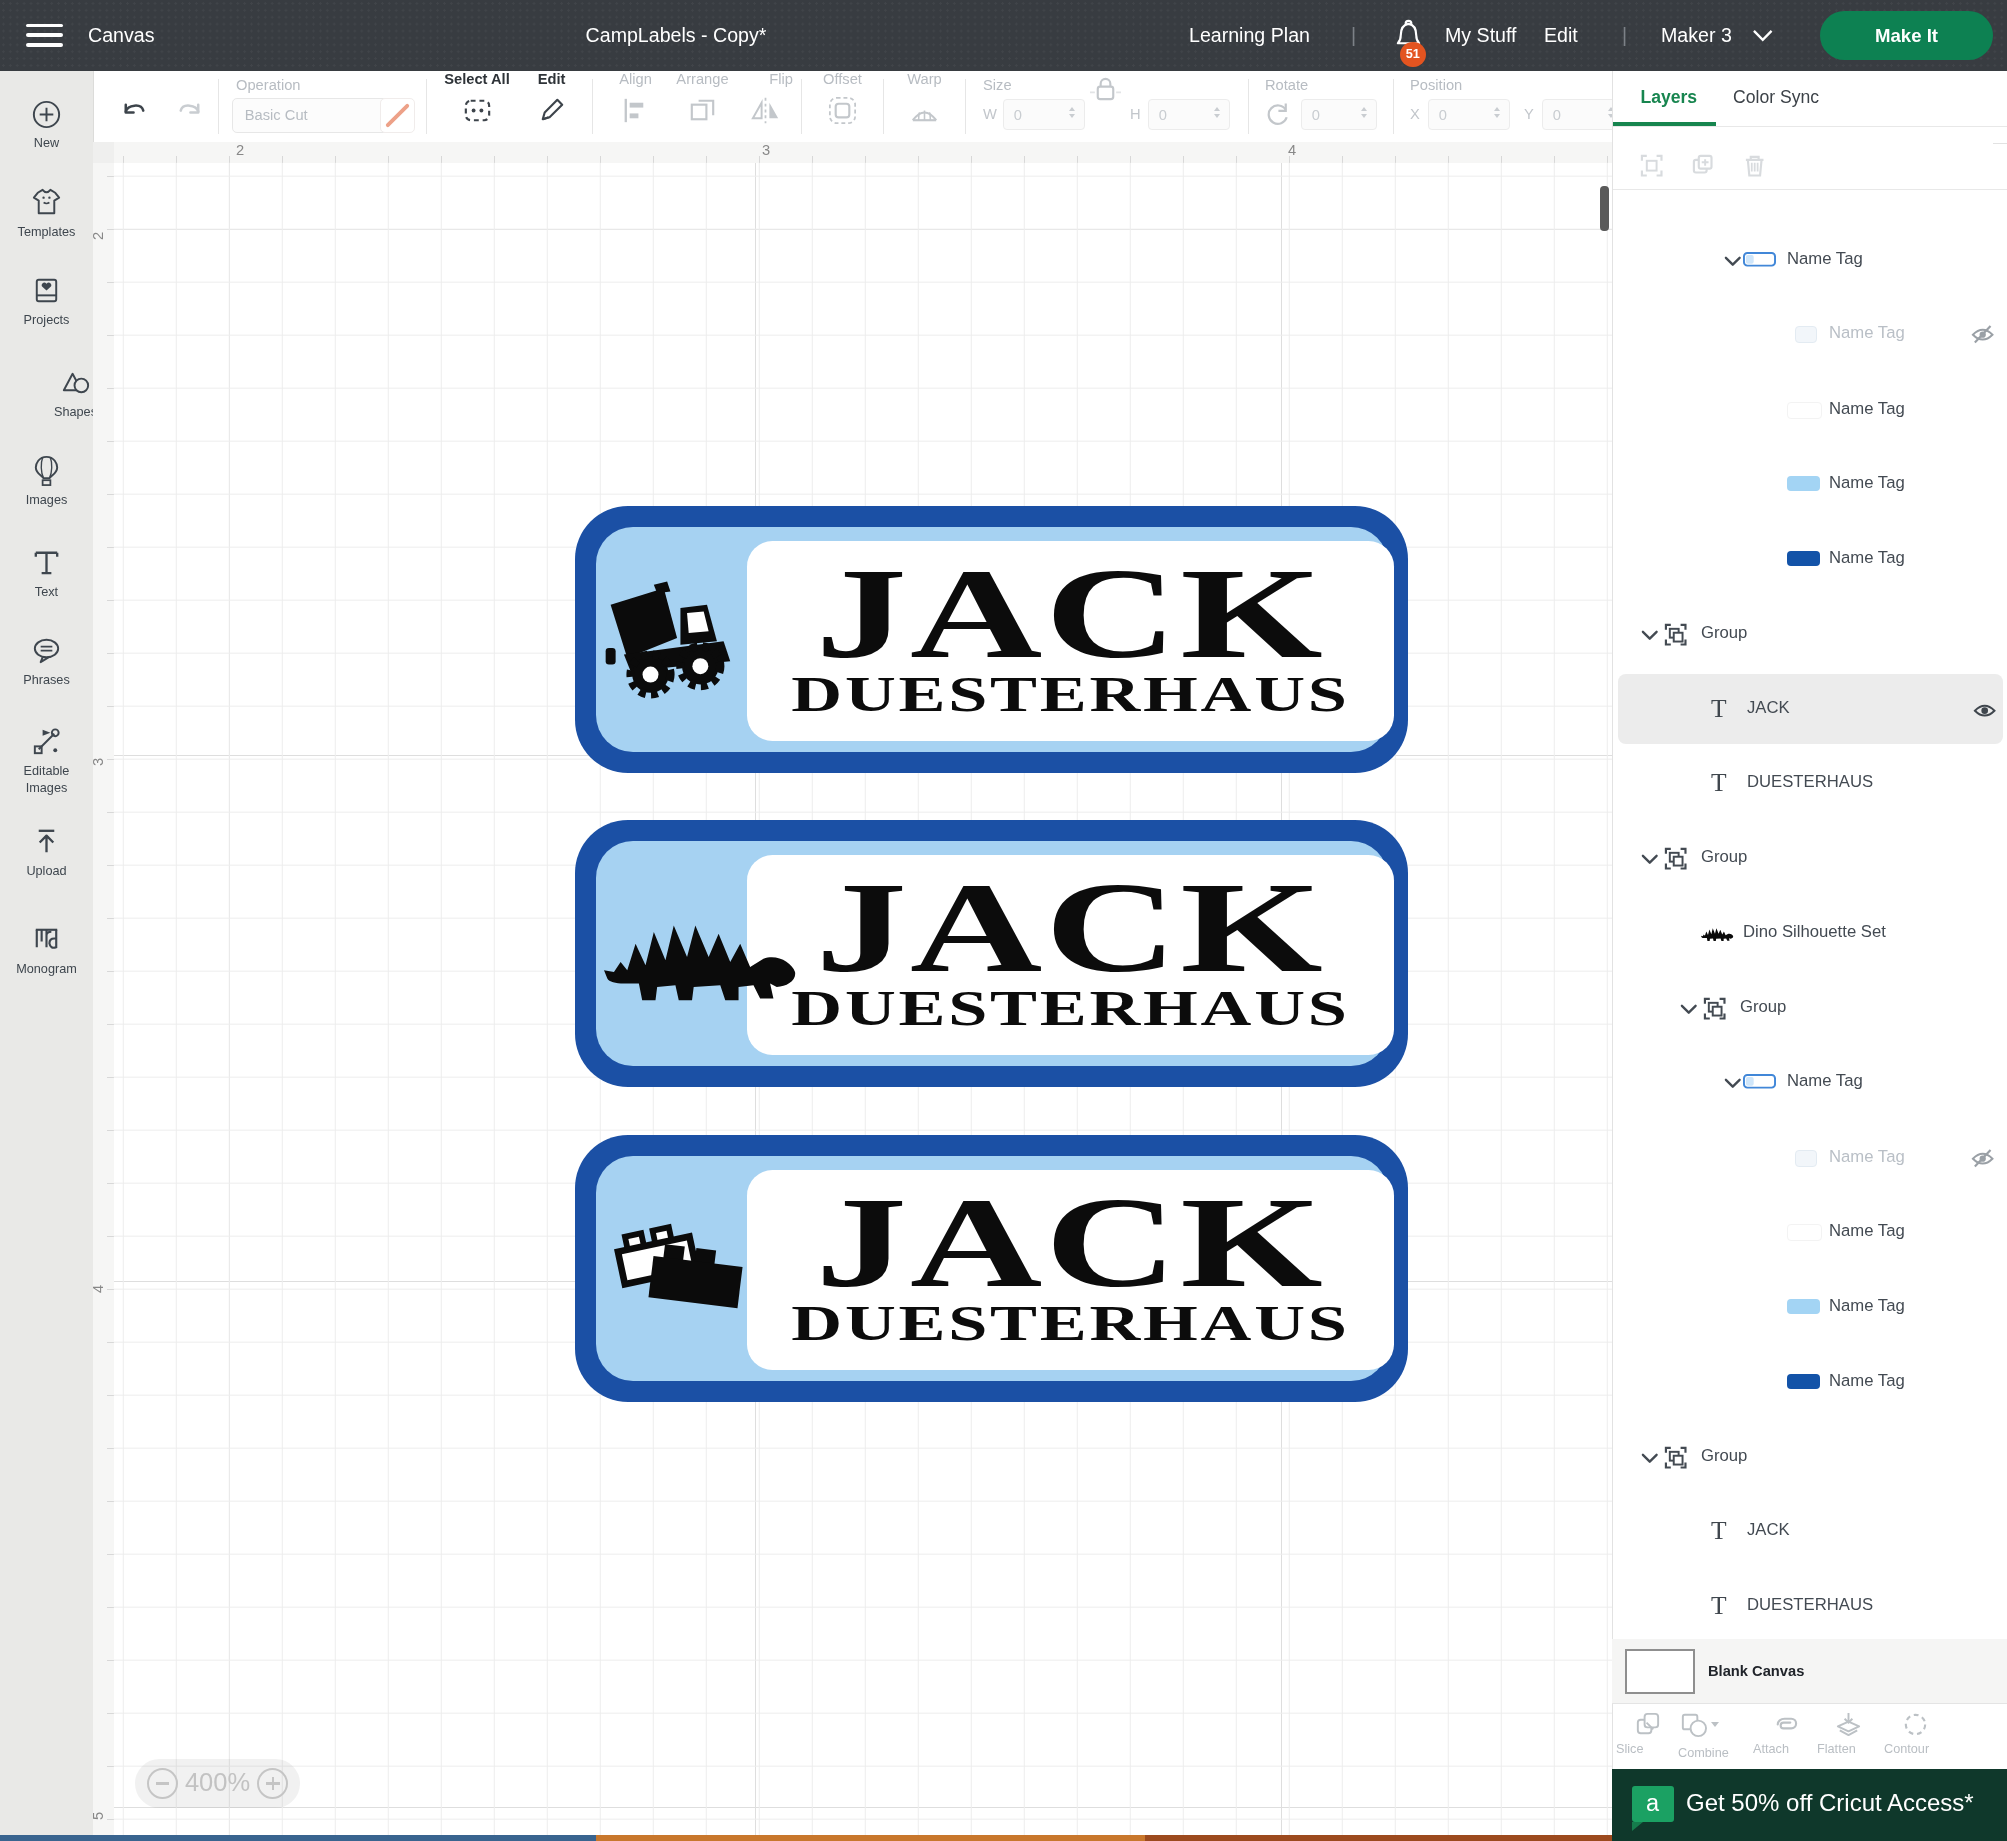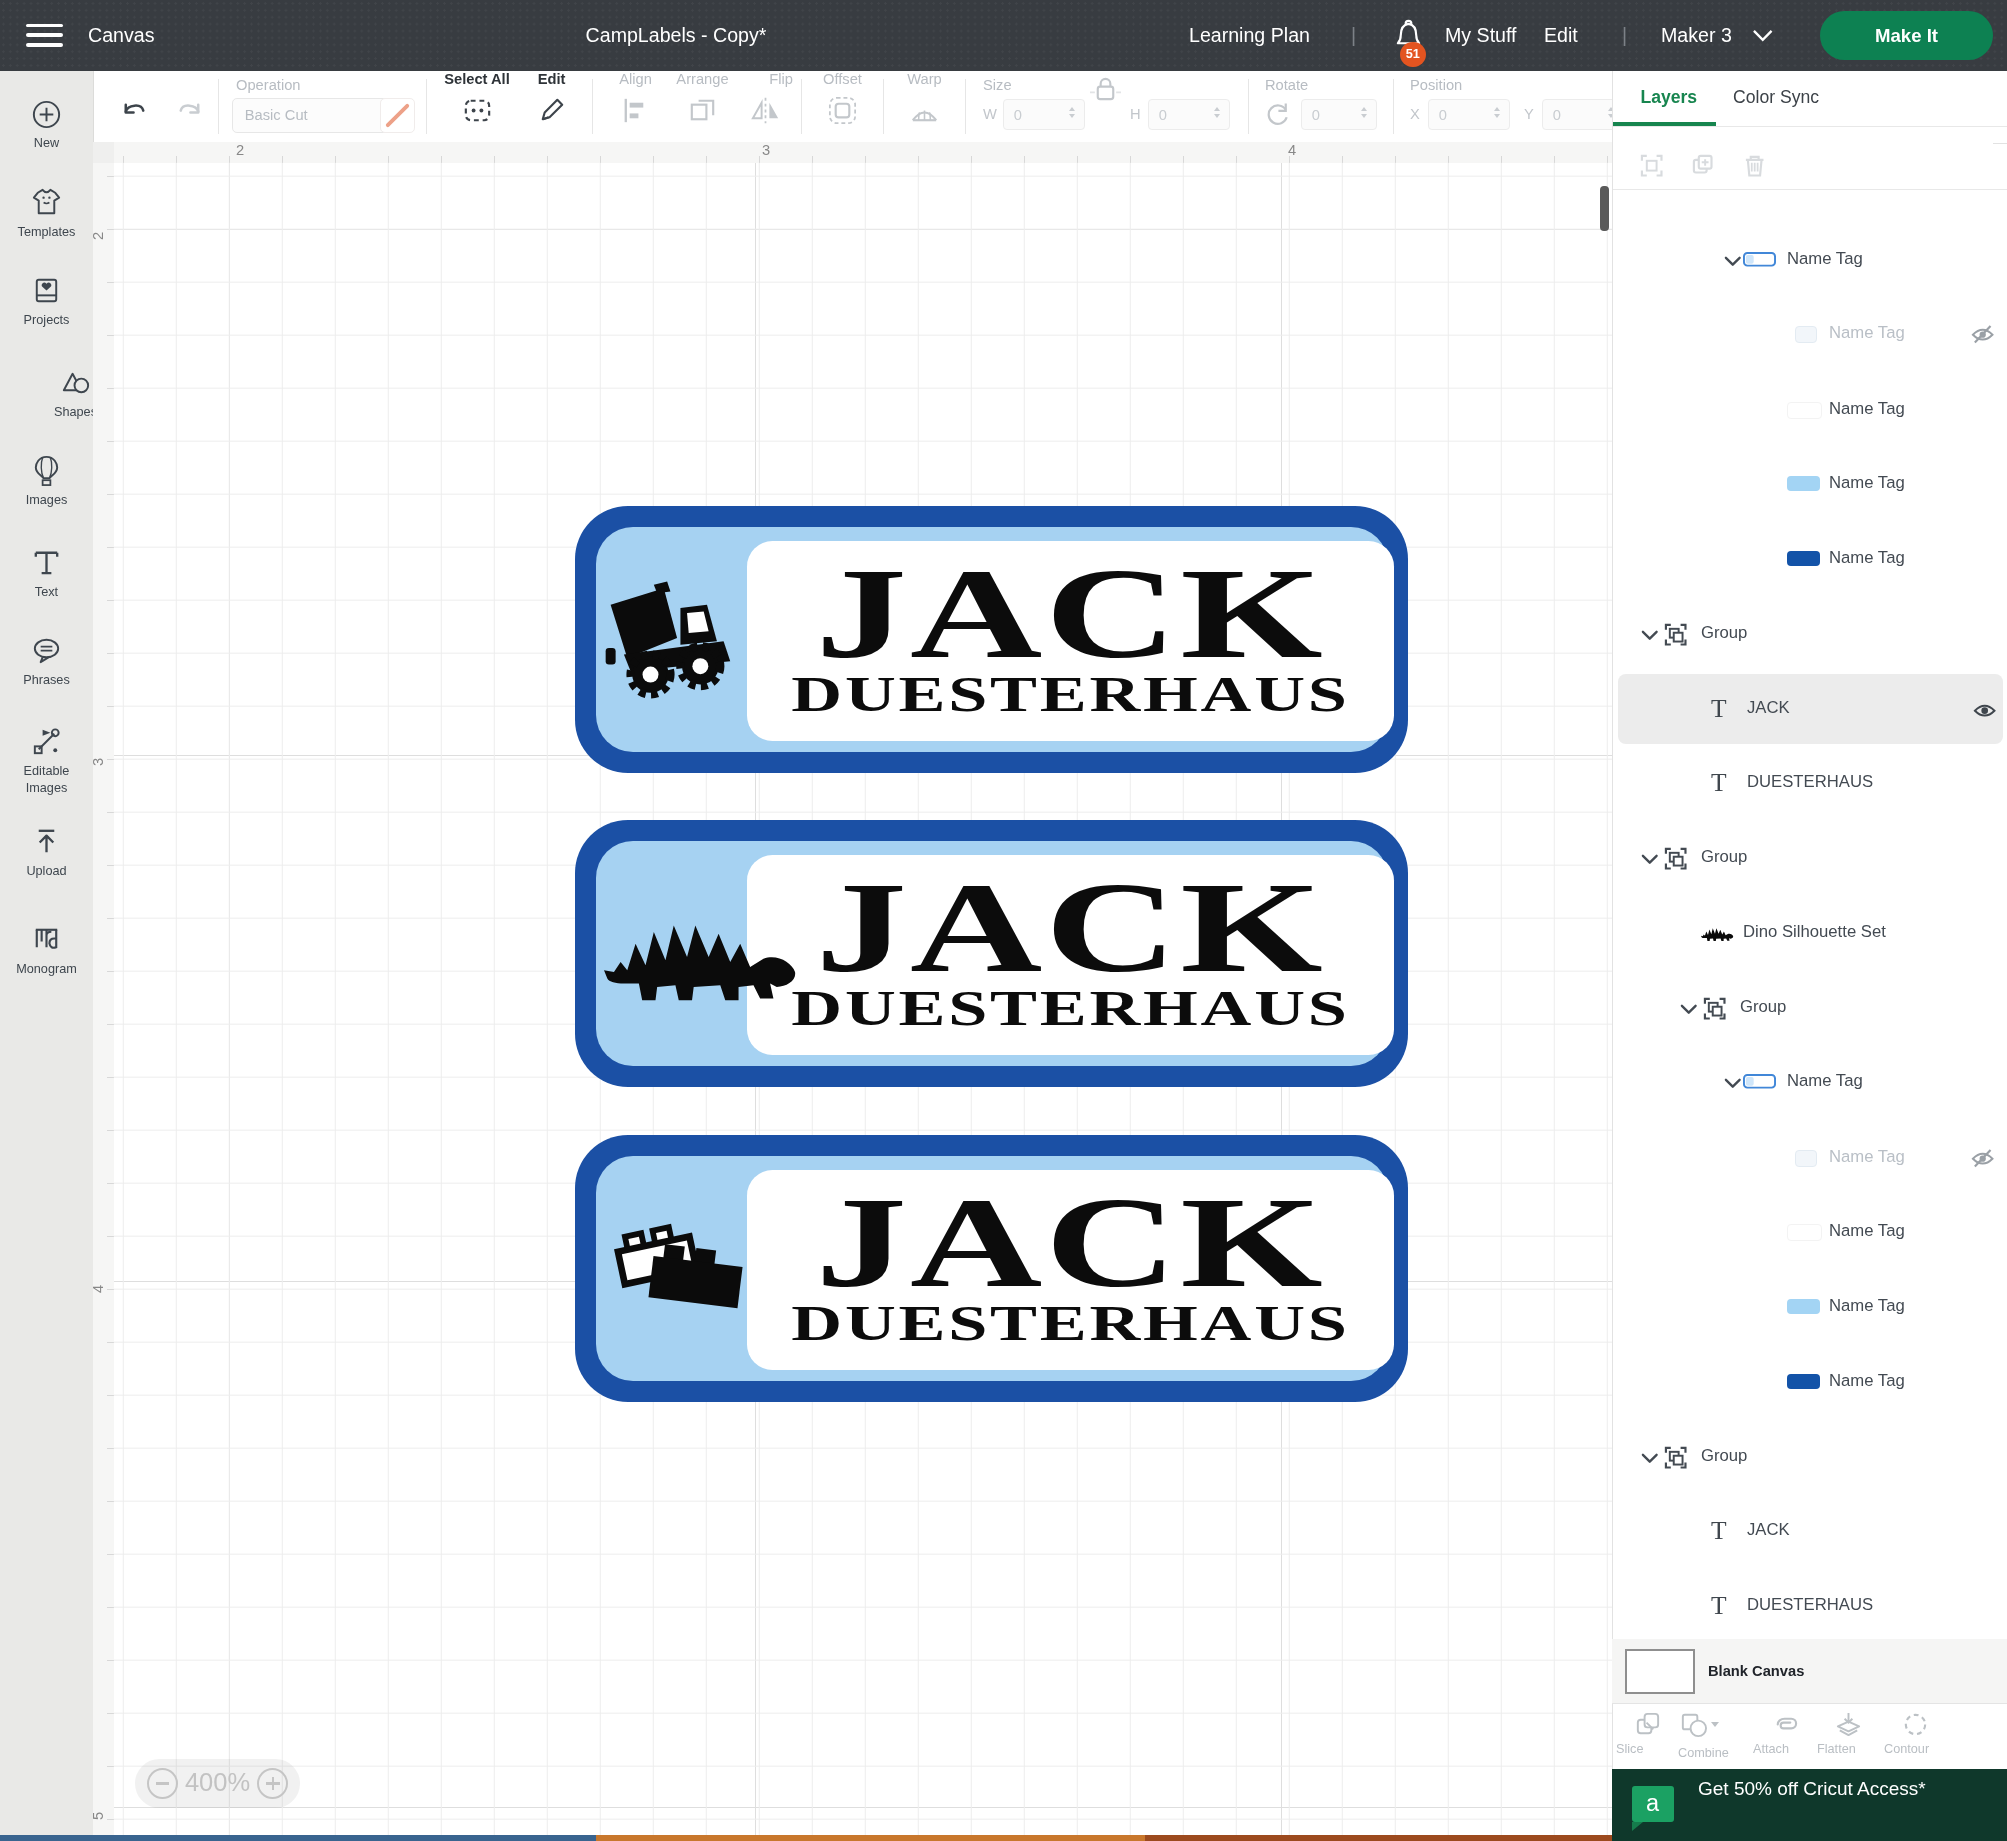--- a/index.html
+++ b/index.html
@@ -92,21 +92,21 @@
   #blank-row{left:1612px;top:1639px;width:395px;height:65px;background:#f5f5f4;}
   #blank-thumb{position:absolute;left:12.7px;top:9.8px;width:70px;height:45px;background:#fff;border:2px solid #8f8f8f;box-sizing:border-box;}
   #blank-lbl{position:absolute;left:96px;top:23.5px;font-size:14.7px;font-weight:700;color:#20242a;}
   .act-btn{position:absolute;top:1710px;width:63px;cursor:default;}
   .act-btn .albl{font-size:12.7px;color:#b9bec3;margin-top:2.9px;}
   .act-btn svg{margin:0 auto;}
   #banner{left:1612px;top:1769px;width:395px;height:73px;background:#0f382b;}
   #banner-logo{position:absolute;left:19.6px;top:16.7px;width:42px;height:36px;background:#1ba163;
     color:#fff;font-size:23.5px;text-align:center;line-height:35px;border-radius:2.9px;}
   #banner-logo::after{content:"";position:absolute;left:0;top:36px;border-left:11.8px solid #157c4c;border-bottom:9.8px solid transparent;}
-  #banner-txt{position:absolute;left:74px;top:9px;font-size:19px;color:#fff;white-space:nowrap;margin-left:12px;}
+  #banner-txt{position:absolute;left:74px;top:20px;font-size:24px;color:#fff;white-space:nowrap;}
 
   #wallpaper{left:0;top:1835px;width:1612px;height:6.9px;
     background:linear-gradient(to right,#39648f 0 37%,#c8772c 37% 71%,#9c4a1e 71% 100%);}
 </style>
 </head>
 <body>
 
 <svg width="0" height="0" style="position:absolute">
   <defs>
     <g id="i-new">

